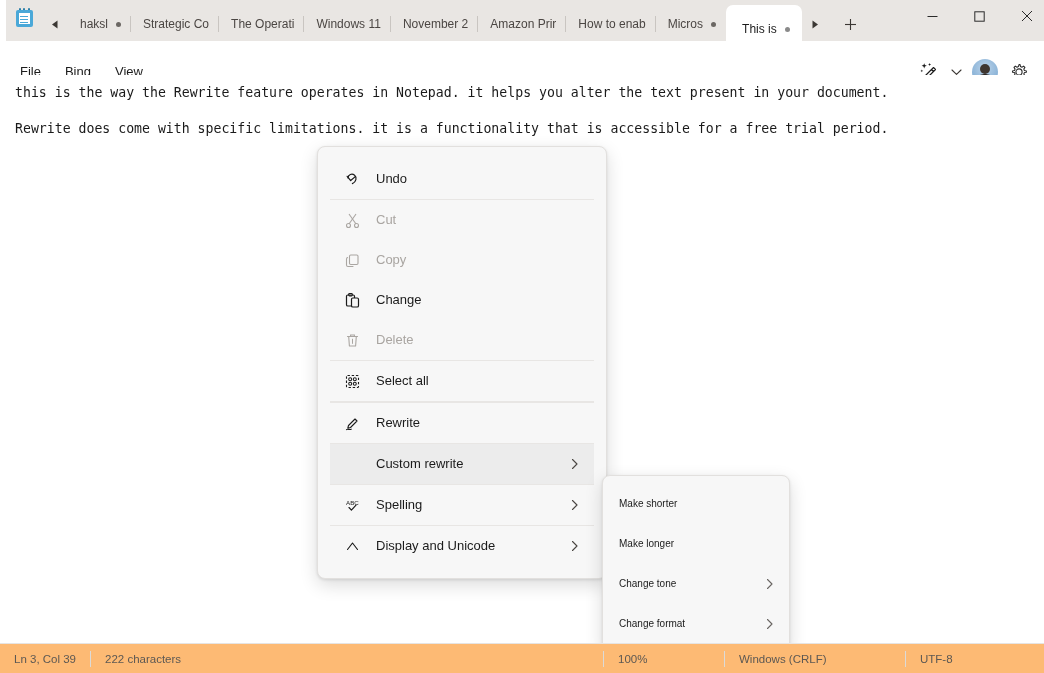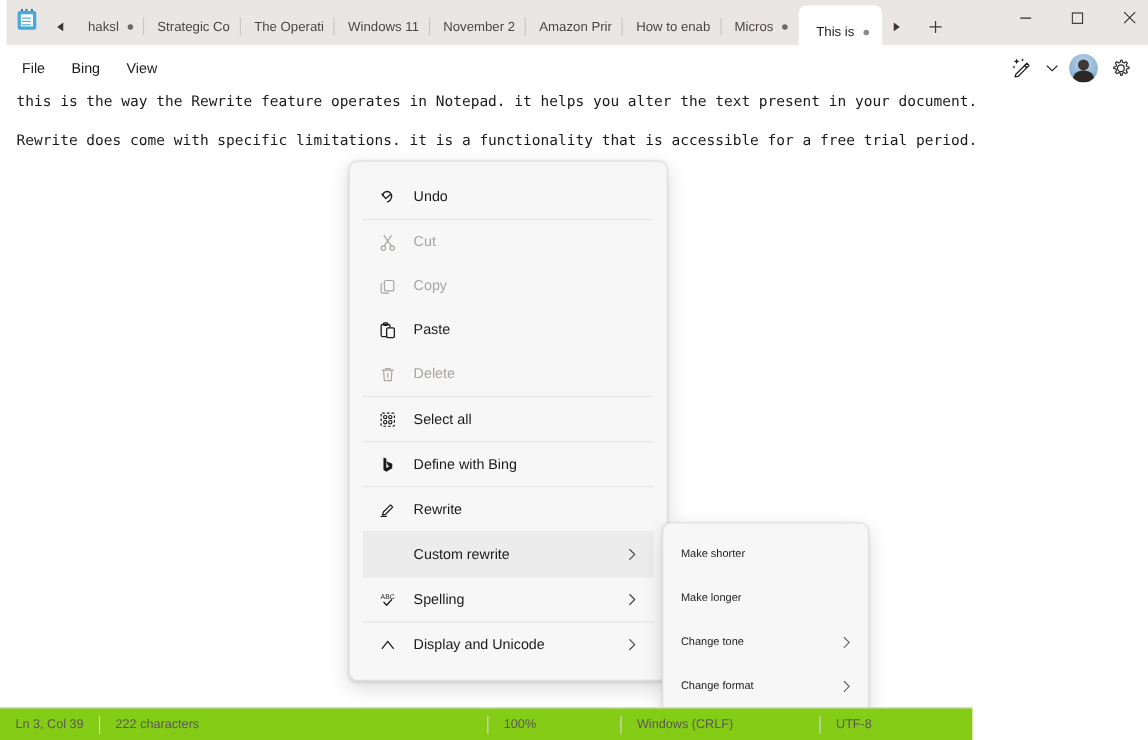--- a/index.html
+++ b/index.html
@@ -159,21 +159,21 @@
     height: 32px;
     display: flex;
     align-items: center;
     justify-content: center;
     cursor: default;
   }
 
   
   .menubar {
     position: absolute;
-    left: 0; top: 45px;
+    left: 0; top: 55px;
     width: 1044px;
     height: 34px;
     background: #ffffff;
     display: flex;
     align-items: center;
     border-bottom: 1px solid #ececec;
     box-sizing: border-box;
   }
   .menu-item {
     font-size: 13px;
@@ -241,23 +241,23 @@
     white-space: pre;
     padding-left: 15px;
     line-height: 36px;
     letter-spacing: 0px;
   }
 
   
   .statusbar {
     position: absolute;
     left: 0; bottom: 0;
-    width: 884px;
+    width: 1044px;
     height: 30px;
-    background: #84cc16;
+    background: #fdba74;
     border-top: 1px solid #e6e4e2;
     box-sizing: border-box;
     display: flex;
     align-items: center;
     font-size: 11.5px;
     color: #5c5853;
   }
   .sb-cell {
     padding: 0 14px;
     height: 18px;
@@ -551,21 +551,21 @@
     </div>
 
     <div class="ctx-row">
       <span class="ctx-ico">
         <svg width="17" height="17" viewBox="0 0 17 17">
           <rect x="2.5" y="3" width="8" height="11" rx="1.3" fill="none" stroke="#1b1b1b" stroke-width="1.2"></rect>
           <rect x="4.7" y="1.5" width="3.6" height="2.4" rx="0.8" fill="none" stroke="#1b1b1b" stroke-width="1.1"></rect>
           <rect x="7.5" y="6" width="7" height="9" rx="1.3" fill="#f7f7f7" stroke="#1b1b1b" stroke-width="1.2"></rect>
         </svg>
       </span>
-      <span class="ctx-label">Paste</span>
+      <span class="ctx-label">Change</span>
     </div>
 
     <div class="ctx-row disabled">
       <span class="ctx-ico">
         <svg width="17" height="17" viewBox="0 0 17 17">
           <path d="M3.5 4.5 L13.5 4.5" stroke="#aaa6a2" stroke-width="1.1" stroke-linecap="round"></path>
           <path d="M6.6 4.5 L6.6 3 L10.4 3 L10.4 4.5" fill="none" stroke="#aaa6a2" stroke-width="1.1"></path>
           <path d="M4.7 4.5 L5.4 14 L11.6 14 L12.3 4.5" fill="none" stroke="#aaa6a2" stroke-width="1.1" stroke-linejoin="round"></path>
           <line x1="8.5" y1="6.8" x2="8.5" y2="11.8" stroke="#aaa6a2" stroke-width="1"></line>
         </svg>
@@ -581,28 +581,20 @@
           <circle cx="6.2" cy="6.2" r="1.5" fill="none" stroke="#1b1b1b" stroke-width="1.05"></circle>
           <circle cx="10.8" cy="6.2" r="1.5" fill="none" stroke="#1b1b1b" stroke-width="1.05"></circle>
           <circle cx="6.2" cy="10.8" r="1.5" fill="none" stroke="#1b1b1b" stroke-width="1.05"></circle>
           <circle cx="10.8" cy="10.8" r="1.5" fill="none" stroke="#1b1b1b" stroke-width="1.05"></circle>
         </svg>
       </span>
       <span class="ctx-label">Select all</span>
     </div>
     <div class="ctx-sep"></div>
 
-    <div class="ctx-row">
-      <span class="ctx-ico">
-        <svg width="17" height="17" viewBox="0 0 17 17">
-          <path d="M4.6 1.8 L7.2 2.9 L7.2 11.4 L10.1 9.8 L8.6 9.1 L7.2 5.4 L12.6 7.5 L12.6 11.6 L7.2 14.8 L4.6 13.3 Z" fill="#1b1b1b"></path>
-        </svg>
-      </span>
-      <span class="ctx-label">Define with Bing</span>
-    </div>
     <div class="ctx-sep"></div>
 
     <div class="ctx-row">
       <span class="ctx-ico">
         <svg width="17" height="17" viewBox="0 0 17 17">
           <path d="M4.5 10.5 L11 4 L13 6 L6.5 12.5 L3.8 13.2 Z" fill="none" stroke="#1b1b1b" stroke-width="1.1" stroke-linejoin="round"></path>
           <path d="M2.5 14.6 C4 13.4, 5.5 15.3, 7.2 14.2" fill="none" stroke="#1b1b1b" stroke-width="1.1" stroke-linecap="round"></path>
         </svg>
       </span>
       <span class="ctx-label">Rewrite</span>

